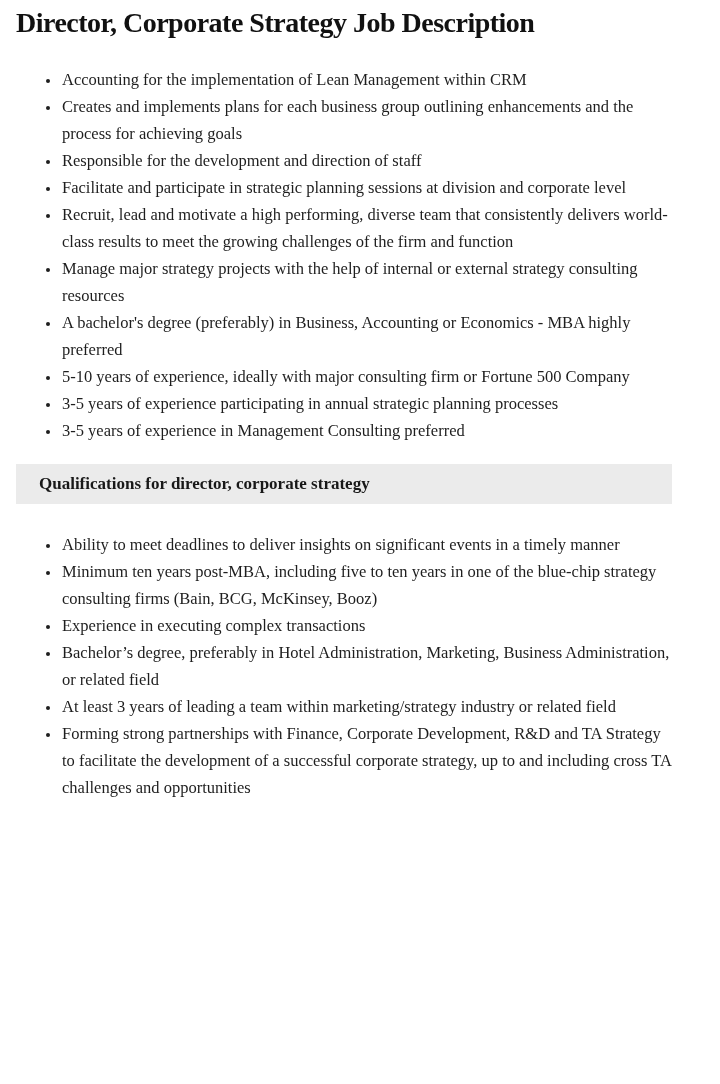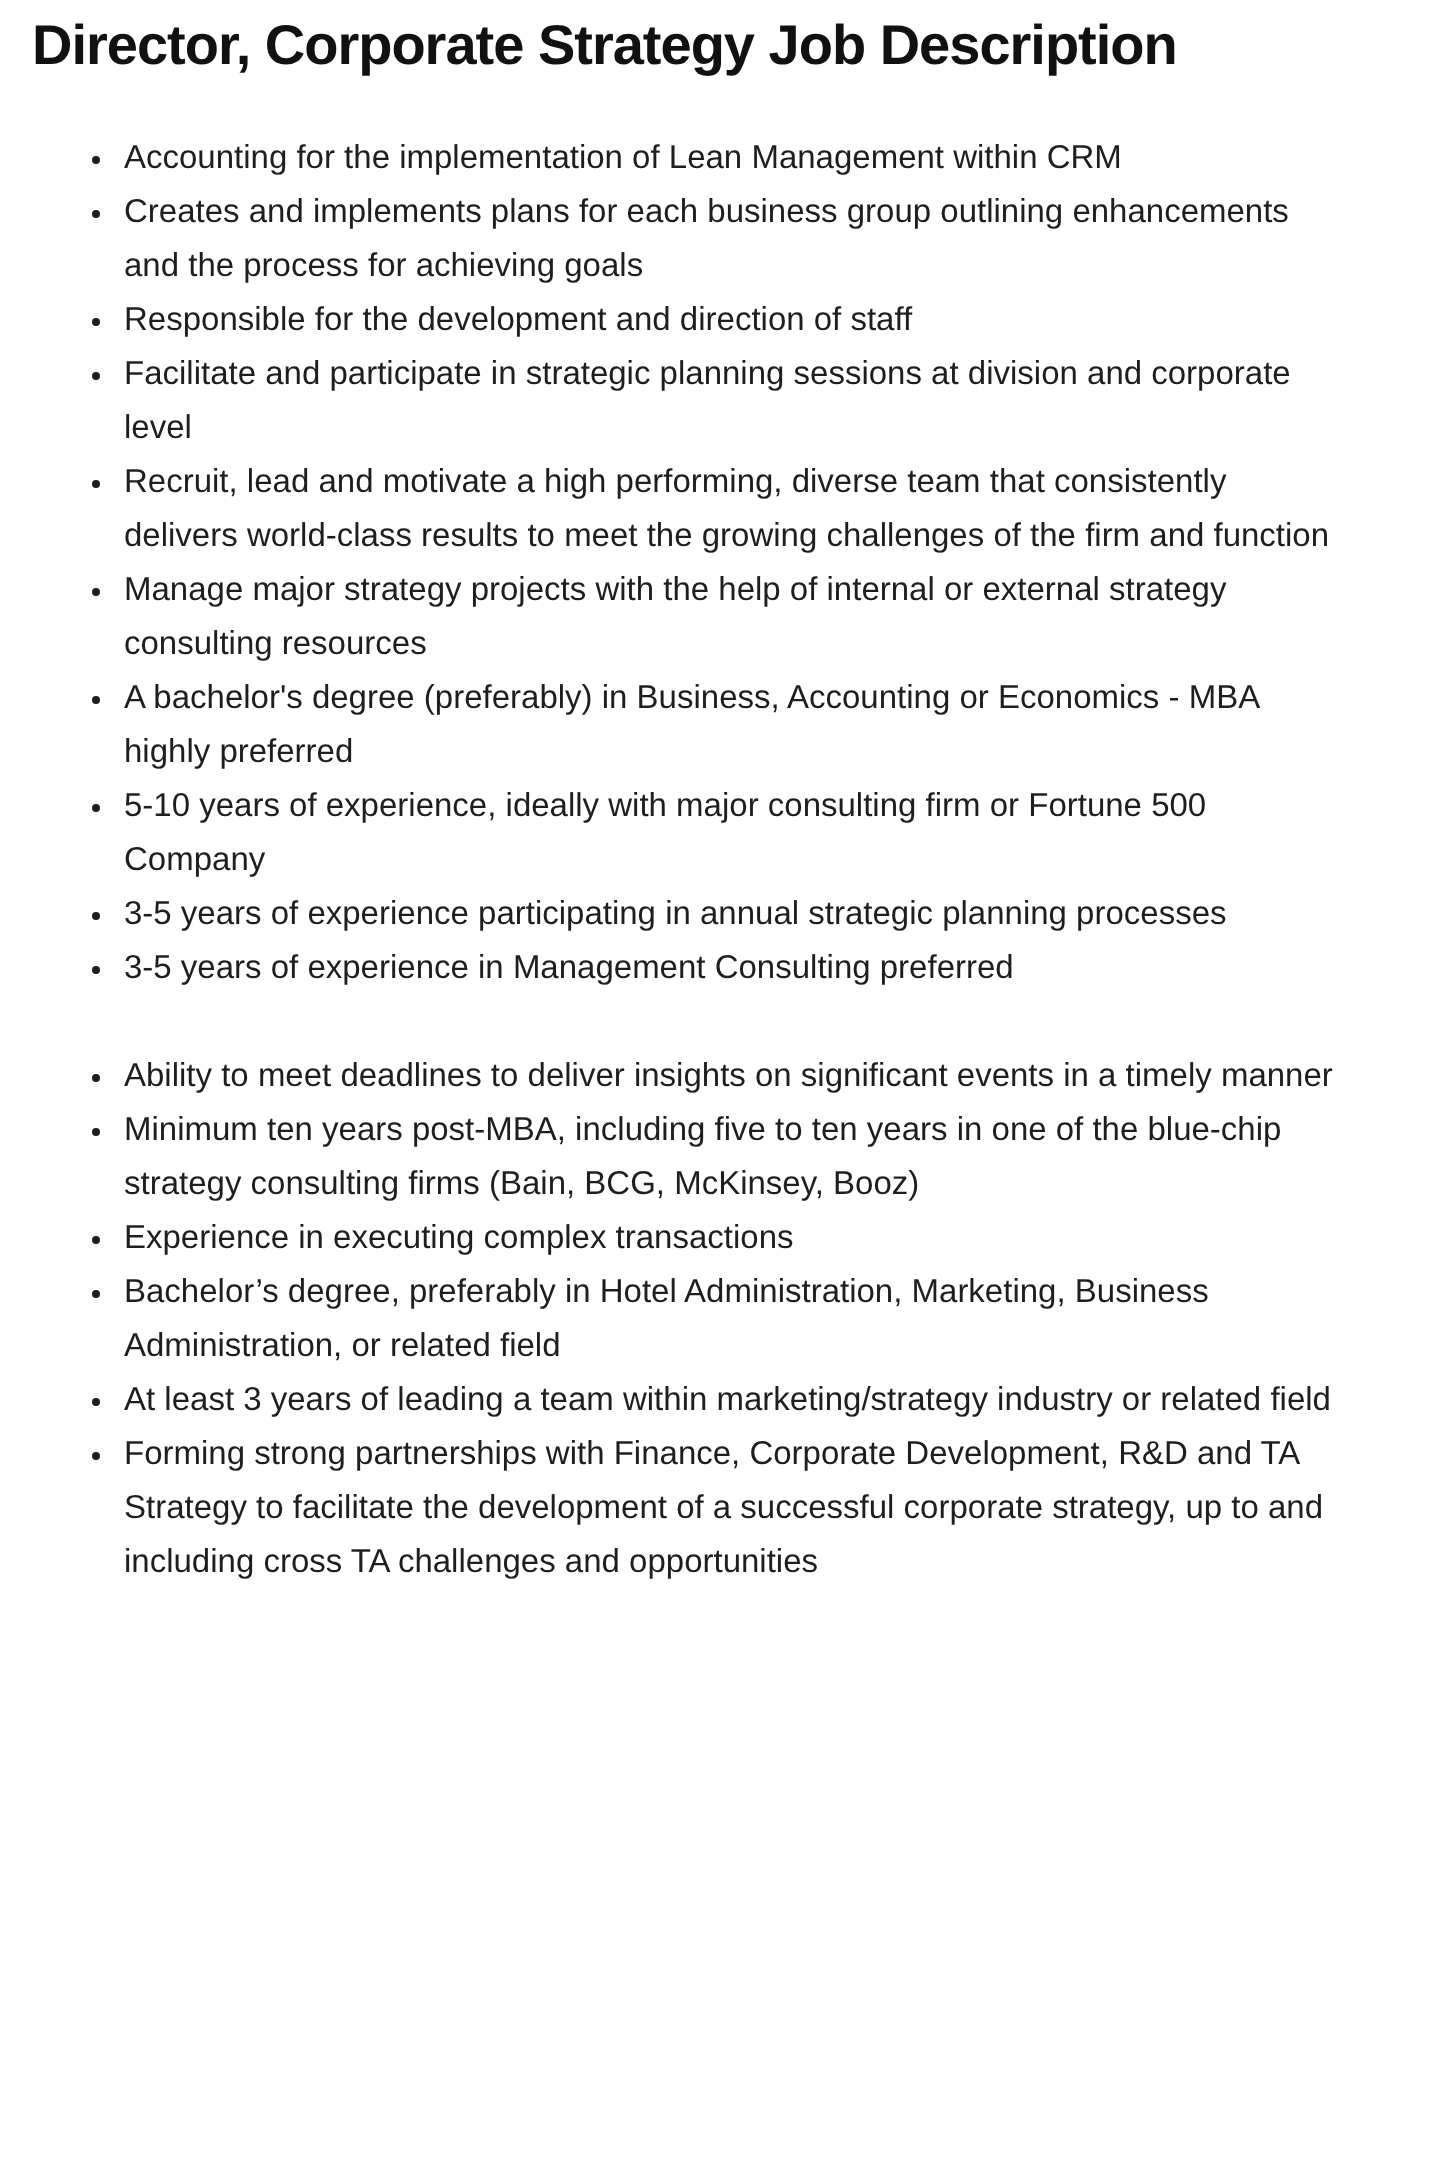--- a/index.html
+++ b/index.html
@@ -11,20 +11,21 @@
     width: 720px;
     height: 1084px;
     overflow: hidden;
     font-family: "Liberation Sans", sans-serif;
     color: #1e1e1e;
   }
   .page {
     box-sizing: border-box;
     width: 720px;
     padding: 0 48px 0 16px;
+    font-family: Liberation Serif, serif;
   }
   .page-title {
     margin: 0;
     padding-top: 7px;
     font-size: 28px;
     font-weight: bold;
     letter-spacing: -0.5px;
     white-space: nowrap;
     color: #111111;
   }
@@ -77,20 +78,21 @@
           <li>Recruit, lead and motivate a high performing, diverse team that consistently delivers world-class results to meet the growing challenges of the firm and function</li>
           <li>Manage major strategy projects with the help of internal or external strategy consulting resources</li>
           <li>A bachelor's degree (preferably) in Business, Accounting or Economics - MBA highly preferred</li>
           <li>5-10 years of experience, ideally with major consulting firm or Fortune 500 Company</li>
           <li>3-5 years of experience participating in annual strategic planning processes</li>
           <li>3-5 years of experience in Management Consulting preferred</li>
         </ul>
   </section>
 
   <section class="section">
+    <div class="section-heading">Qualifications for director, corporate strategy</div>
     <ul class="section-list">
           <li>Ability to meet deadlines to deliver insights on significant events in a timely manner</li>
           <li>Minimum ten years post-MBA, including five to ten years in one of the blue-chip strategy consulting firms (Bain, BCG, McKinsey, Booz)</li>
           <li>Experience in executing complex transactions</li>
           <li>Bachelor’s degree, preferably in Hotel Administration, Marketing, Business Administration, or related field</li>
           <li>At least 3 years of leading a team within marketing/strategy industry or related field</li>
           <li>Forming strong partnerships with Finance, Corporate Development, R&amp;D and TA Strategy to facilitate the development of a successful corporate strategy, up to and including cross TA challenges and opportunities</li>
         </ul>
   </section>
 </div>

